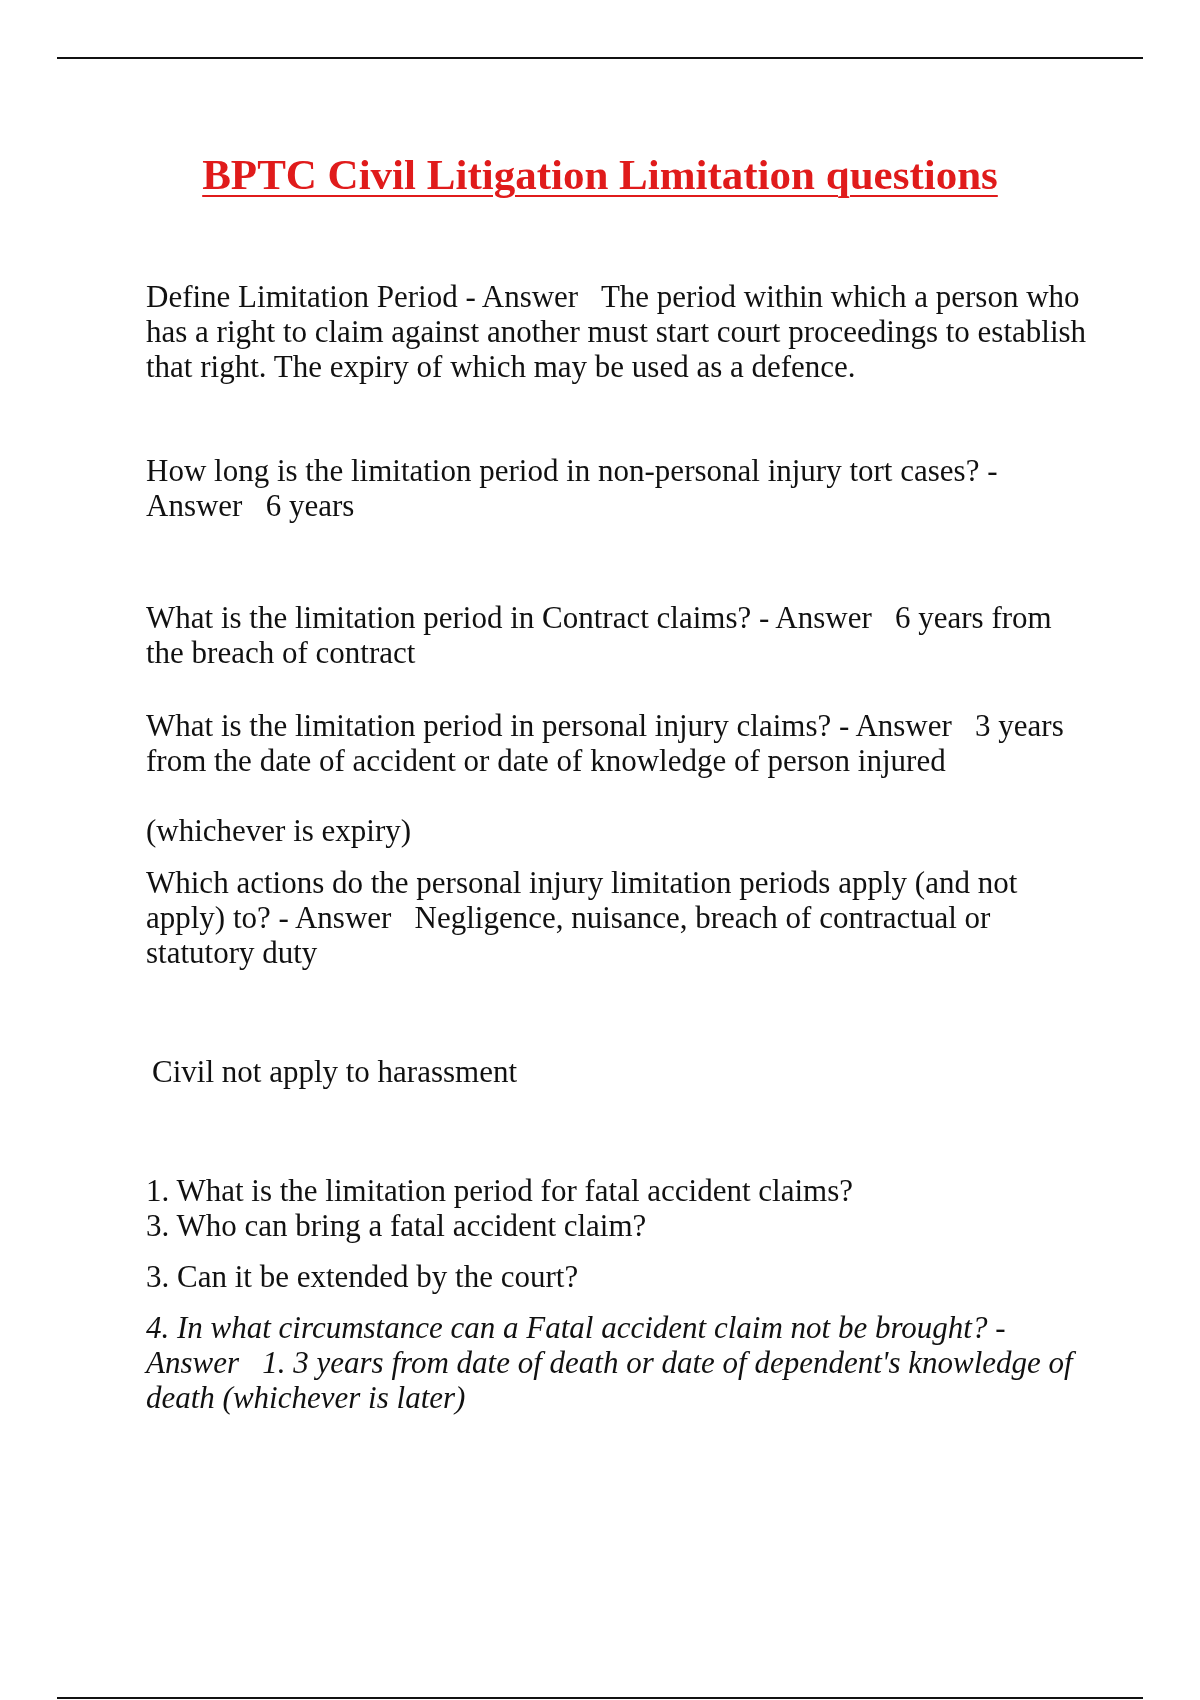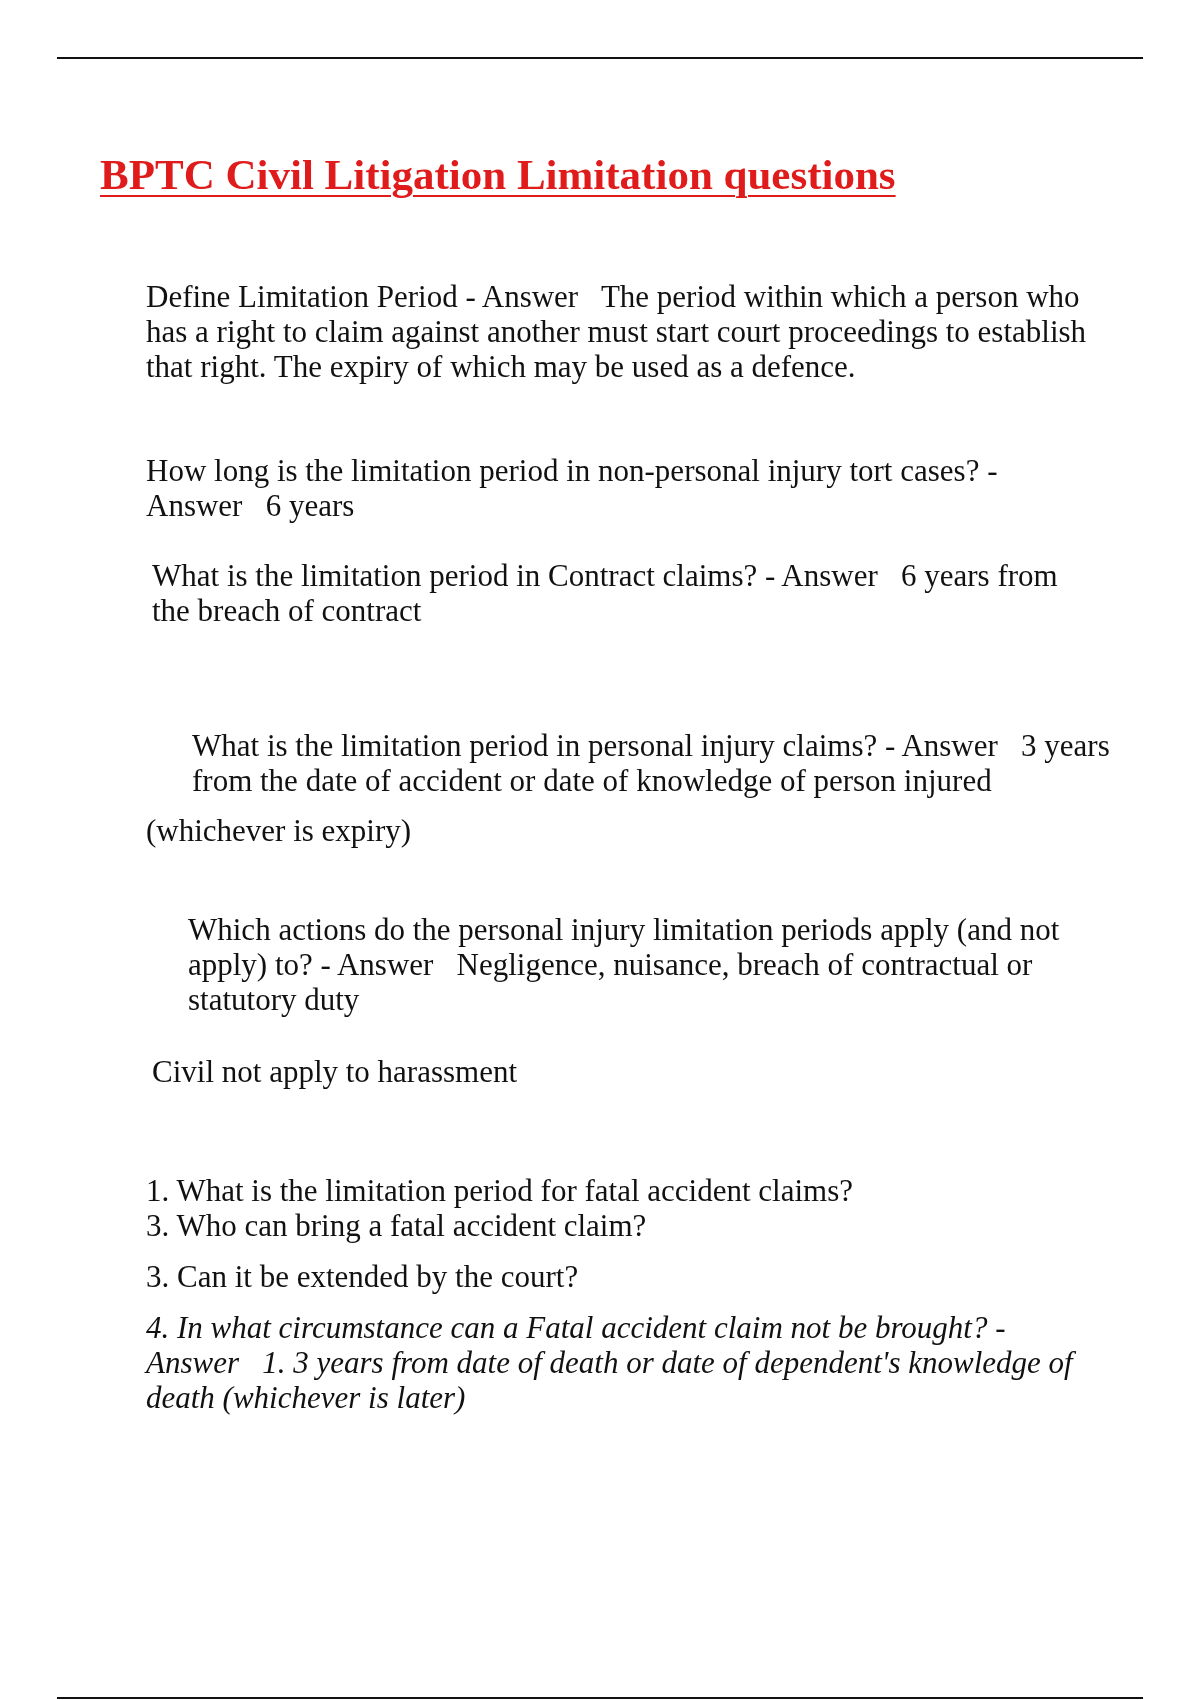--- a/index.html
+++ b/index.html
@@ -23,21 +23,21 @@
       background: #111111;
     }
     .rule-top { top: 57px; }
     .rule-bottom { top: 1697px; }
 
     .title {
       position: absolute;
       top: 145px;
       left: 100px;
       width: 1000px;
-      text-align: left;
+      text-align: center;
       font-family: "Liberation Serif", "DejaVu Serif", serif;
       font-weight: bold;
       font-size: 43px;
       line-height: 59px;
       color: #e01b1b;
     }
     .title span {
       text-decoration: underline;
       text-decoration-thickness: 2px;
       text-underline-offset: 6px;
@@ -56,30 +56,30 @@
 </div>
 
 <p class="para" style="top:279px;">
   <span>Define Limitation Period - Answer</span><span class="gap">   </span><span>The period within which a person who has a right to claim against another must start court proceedings to establish that right. The expiry of which may be used as a defence.</span>
 </p>
 
 <p class="para" style="top:453px;">
   <span>How long is the limitation period in non-personal injury tort cases? - Answer</span><span class="gap">   </span><span>6 years</span>
 </p>
 
-<p class="para" style="top:558px;margin-left:6px;">
+<p class="para" style="top:600px;">
   <span>What is the limitation period in Contract claims? - Answer</span><span class="gap">   </span><span>6 years from the breach of contract</span>
 </p>
 
-<p class="para" style="top:728px;margin-left:46px;">
+<p class="para" style="top:708px;">
   <span>What is the limitation period in personal injury claims? - Answer</span><span class="gap">   </span><span>3 years from the date of accident or date of knowledge of person injured</span>
 </p>
 <p class="para" style="top:813px;">(whichever is expiry)</p>
 
-<p class="para" style="top:912px;margin-left:42px;">
+<p class="para" style="top:865px;">
   <span>Which actions do the personal injury limitation periods apply (and not apply) to? - Answer</span><span class="gap">   </span><span>Negligence, nuisance, breach of contractual or statutory duty</span>
 </p>
 <p class="para" style="top:1054px; left:152px;">Civil not apply to harassment</p>
 
 <p class="para" style="top:1157px;margin-top:16px;">1. What is the limitation period for fatal accident claims?</p>
 <p class="para" style="top:1208px;">3. Who can bring a fatal accident claim?</p>
 <p class="para" style="top:1259px;">3. Can it be extended by the court?</p>
 <p class="para" style="top:1310px;font-style:italic;">
   <span>4. In what circumstance can a Fatal accident claim not be brought? - Answer</span><span class="gap">   </span><span>1. 3 years from date of death or date of dependent's knowledge of death (whichever is later)</span>
 </p>

